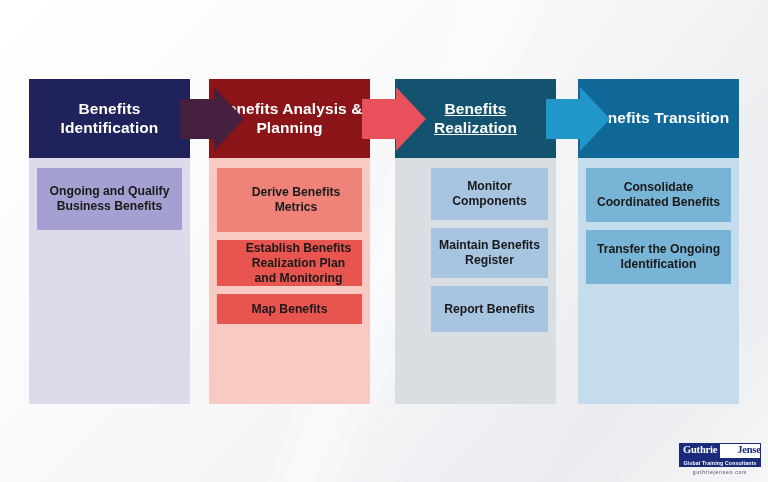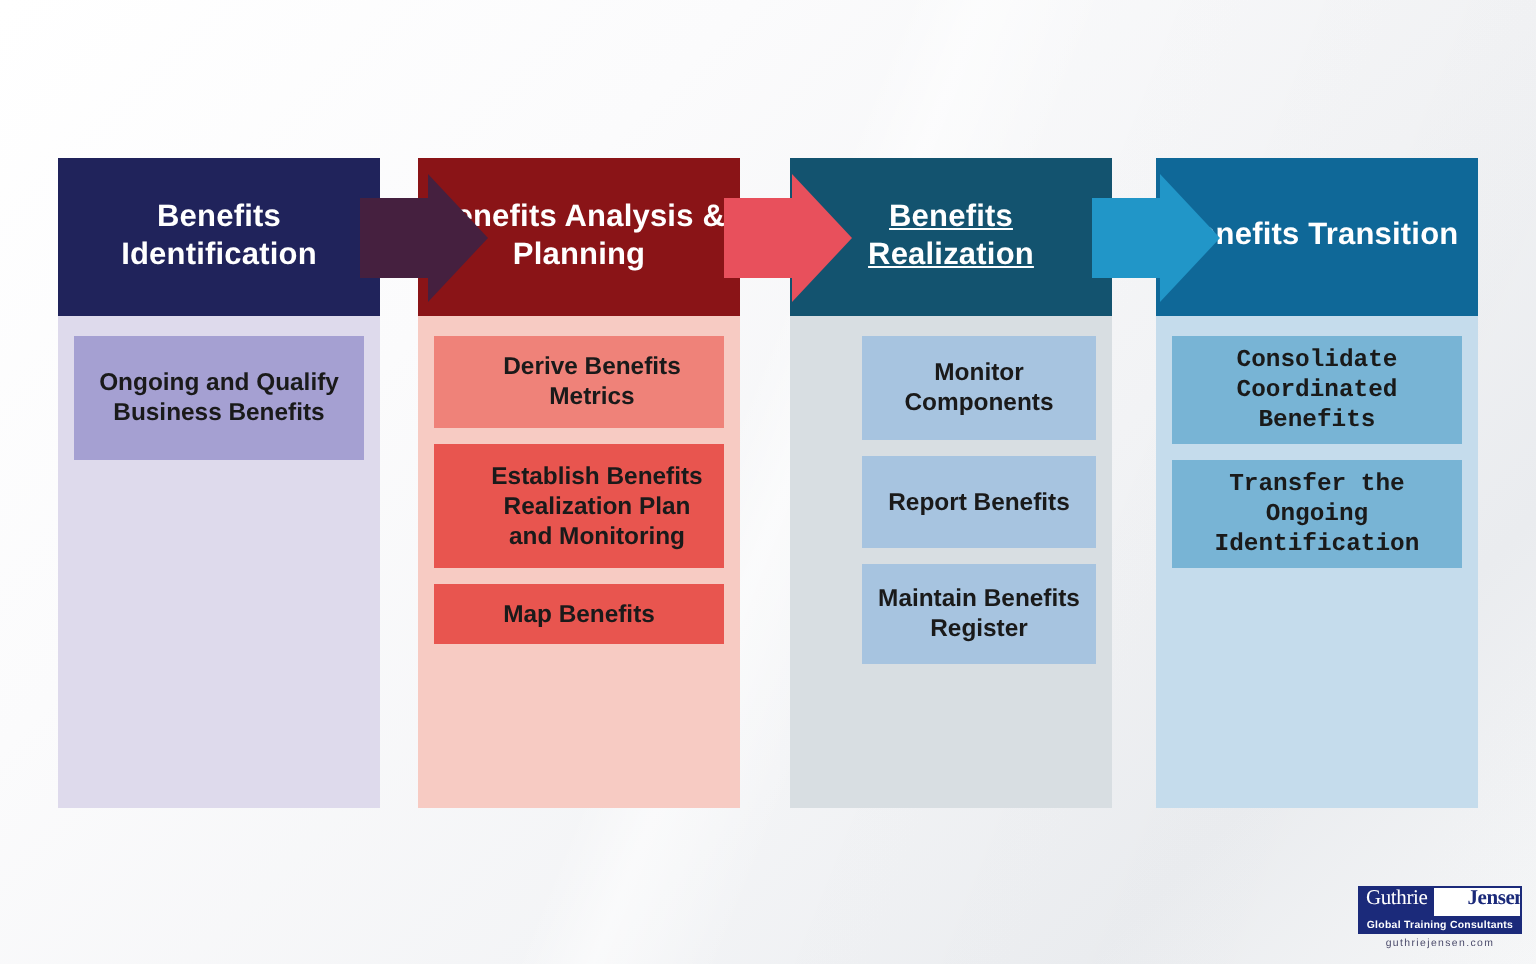--- a/index.html
+++ b/index.html
@@ -108,21 +108,21 @@
     font-weight: bold;
     line-height: 1.23;
     margin-bottom: 8px;
     padding: 7px 6px;
     box-sizing: border-box;
   }
   .col-1 .item { background: #a5a0d2; }
   .col-2 .item { background: #ef8279; }
   .col-2 .item.strong { background: #e8554f; }
   .col-3 .item { background: #a7c4e0; }
-  .col-4 .item { background: #78b4d5; font-family: Liberation Mono, monospace; }
+  .col-4 .item { background: #78b4d5; }
 
   
   .arrow {
     position: absolute;
     top: 87px;
     width: 64px;
     height: 64px;
     z-index: 5;
   }
   .arrow svg { display: block; }
@@ -143,21 +143,21 @@
     display: flex;
     border: 1px solid #1b2a7a;
     background: #ffffff;
     line-height: 1;
     overflow: hidden;
   }
   .logo-left {
     background: #1b2a7a;
     color: #ffffff;
     font-family: "Liberation Serif", serif;
-    font-weight: normal;
+    font-weight: bold;
     font-size: 10.5px;
     padding: 1px 3px 2px 3px;
     letter-spacing: -0.2px;
     text-align: right;
   }
   .logo-right {
     background: #ffffff;
     color: #1b2a7a;
     font-family: "Liberation Serif", serif;
     font-weight: bold;
@@ -211,32 +211,32 @@
     <div class="column col-1">
       <div class="col-header">Benefits Identification</div>
       <div class="col-body">
         <div class="item" style="height:62px;">Ongoing and Qualify Business Benefits</div>
       </div>
     </div>
 
     <div class="column col-2">
       <div class="col-header">Benefits Analysis &amp; Planning</div>
       <div class="col-body">
-        <div class="item" style="height:46px;padding-left:19px;">Derive Benefits Metrics</div>
-        <div class="item strong" style="height:62px;padding-left:24px;">Establish Benefits Realization Plan and Monitoring</div>
+        <div class="item" style="height:64px;padding-left:19px;">Derive Benefits Metrics</div>
+        <div class="item strong" style="height:46px;padding-left:24px;">Establish Benefits Realization Plan and Monitoring</div>
         <div class="item strong" style="height:30px;">Map Benefits</div>
       </div>
     </div>
 
     <div class="column col-3">
       <div class="col-header">Benefits Realization</div>
       <div class="col-body">
         <div class="item" style="height:52px;">Monitor Components</div>
+        <div class="item" style="height:50px;">Maintain Benefits Register</div>
         <div class="item" style="height:46px;">Report Benefits</div>
-        <div class="item" style="height:50px;">Maintain Benefits Register</div>
       </div>
     </div>
 
     <div class="column col-4">
       <div class="col-header">Benefits Transition</div>
       <div class="col-body">
         <div class="item" style="height:54px;">Consolidate Coordinated Benefits</div>
         <div class="item" style="height:54px;">Transfer the Ongoing Identification</div>
       </div>
     </div>

